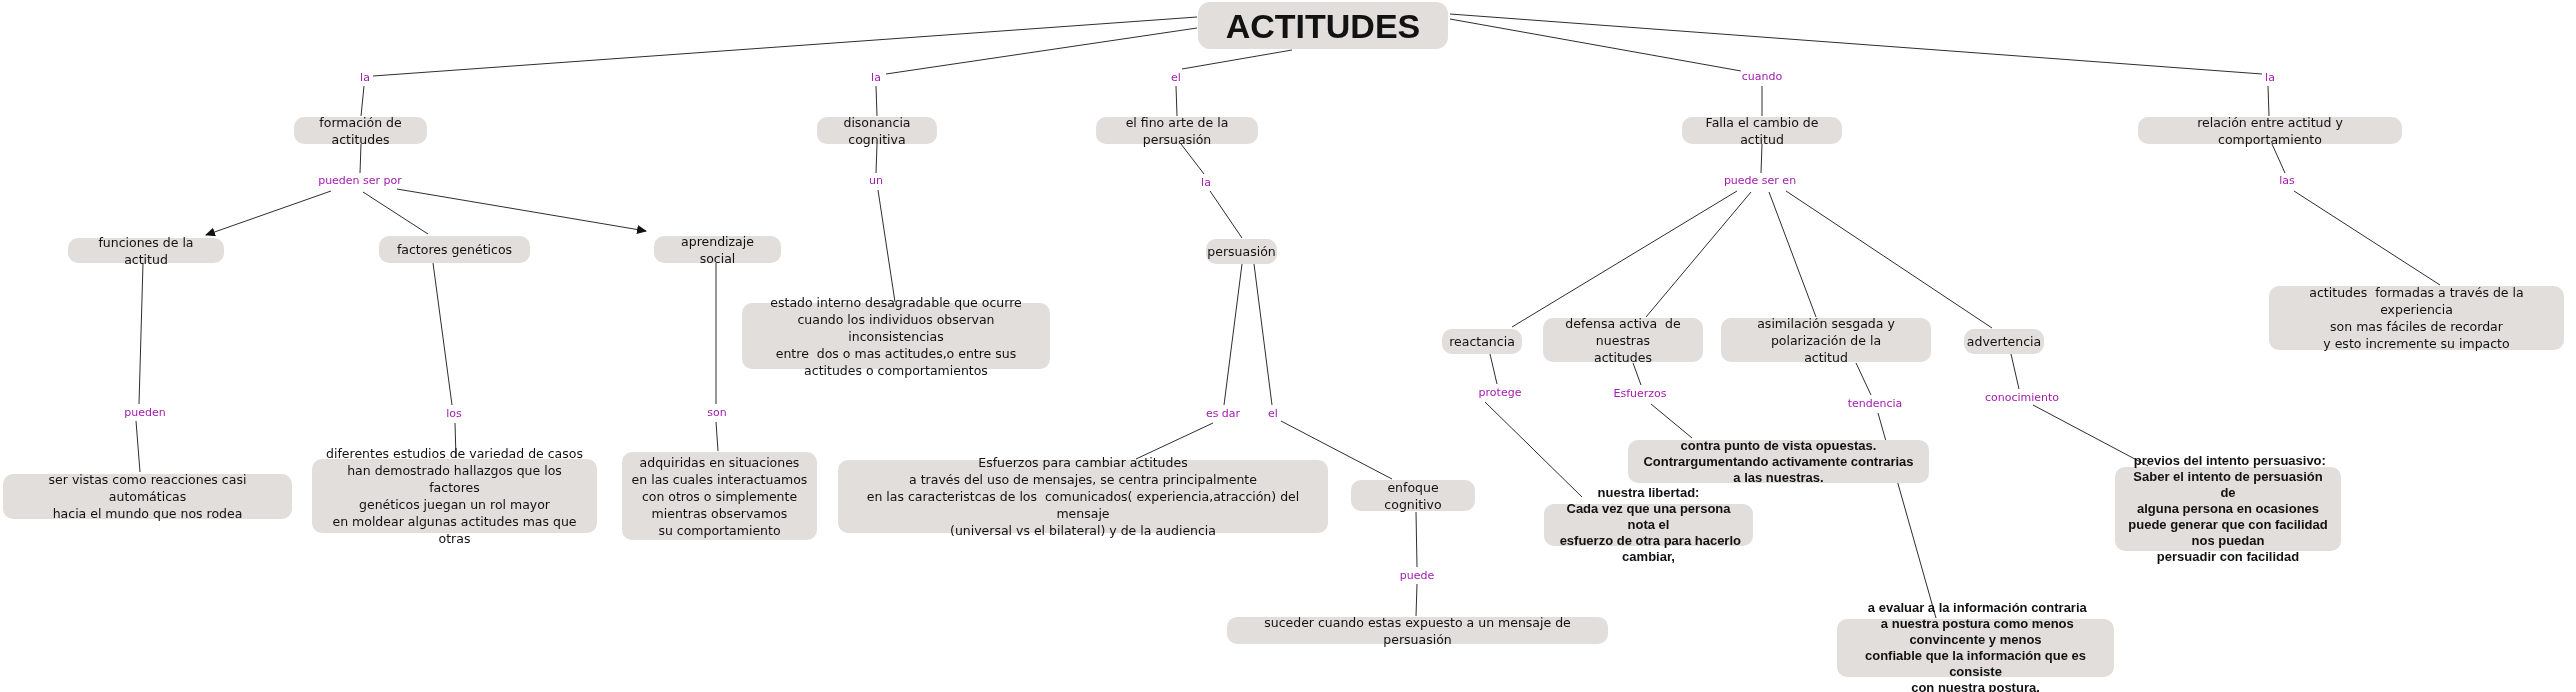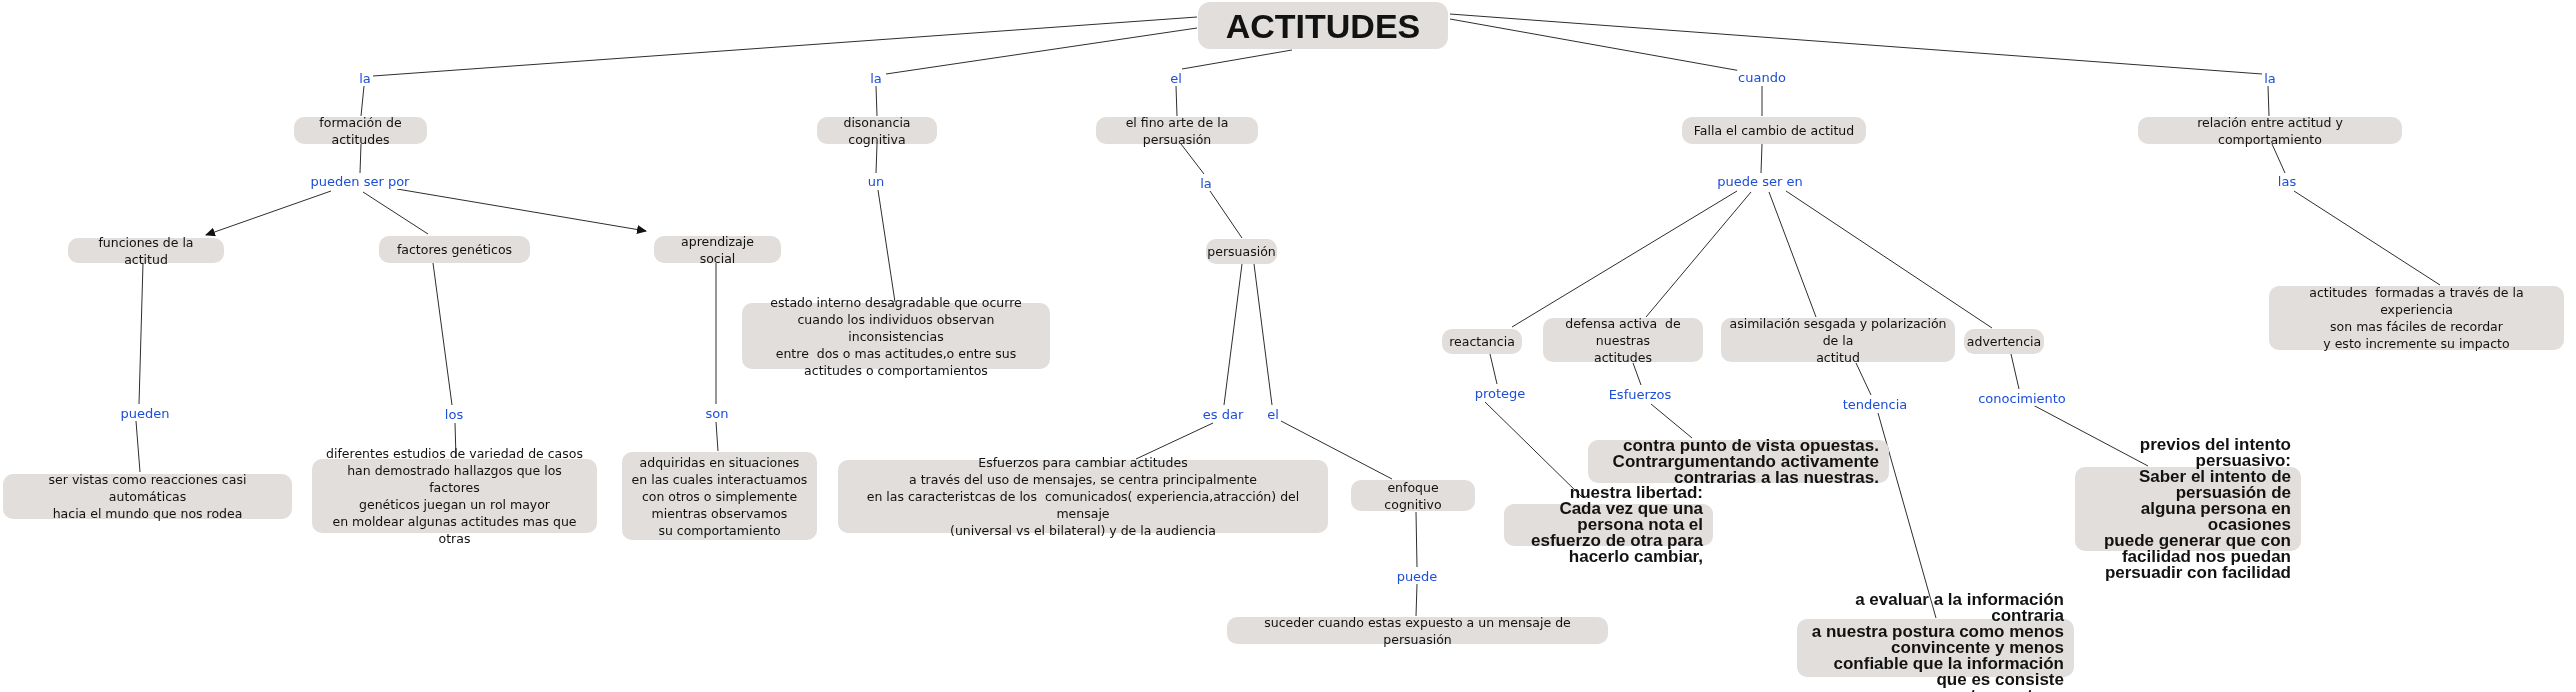--- a/index.html
+++ b/index.html
@@ -30,30 +30,31 @@
   .node.title {
     font-family:"Liberation Sans", sans-serif;
     font-weight:bold;
     font-size:34px;
     line-height:40px;
     border-radius:12px;
   }
   .node.note {
     font-family:"Liberation Sans", sans-serif;
     font-weight:bold;
-    font-size:17px;
+    font-size:13px;
     line-height:16px;
-    text-align:right;
+    text-align:center;
     justify-content:flex-start;
     padding:5px 10px;
+    margin-left:40px;
   }
   .lbl {
     position:absolute;
-    font-size:13px;
-    color:#1d4ed8;
+    font-size:11px;
+    color:#a21caf;
     white-space:nowrap;
     transform:translateX(-50%);
     background:#ffffff;
     padding:0 1px;
   }
 </style>
 </head>
 <body>
 
 <div class="canvas">
@@ -111,31 +112,31 @@
       <line x1="2272" y1="144" x2="2285" y2="173"></line>
       <line x1="2294" y1="191" x2="2440" y2="285"></line>
     </g>
   </svg>
 
   <div class="node title" style="left:1198px;top:2px;width:250px;height:47px">ACTITUDES</div>
 
   <div class="node" style="left:294px;top:117px;width:133px;height:27px">formación de actitudes</div>
   <div class="node" style="left:817px;top:117px;width:120px;height:27px">disonancia cognitiva</div>
   <div class="node" style="left:1096px;top:117px;width:162px;height:27px">el fino arte de la persuasión</div>
-  <div class="node" style="left:1682px;top:117px;width:184px;height:27px">Falla el cambio de actitud</div>
+  <div class="node" style="left:1682px;top:117px;width:160px;height:27px">Falla el cambio de actitud</div>
   <div class="node" style="left:2138px;top:117px;width:264px;height:27px">relación entre actitud y comportamiento</div>
 
   <div class="node" style="left:68px;top:238px;width:156px;height:25px">funciones de la actitud</div>
   <div class="node" style="left:379px;top:236px;width:151px;height:27px">factores genéticos</div>
   <div class="node" style="left:654px;top:236px;width:127px;height:27px">aprendizaje social</div>
   <div class="node" style="left:1206px;top:239px;width:71px;height:25px">persuasión</div>
   <div class="node" style="left:1442px;top:329px;width:80px;height:25px">reactancia</div>
   <div class="node" style="left:1543px;top:318px;width:160px;height:44px">defensa activa  de nuestras
 actitudes</div>
-  <div class="node" style="left:1721px;top:318px;width:234px;height:44px">asimilación sesgada y polarización de la
+  <div class="node" style="left:1721px;top:318px;width:210px;height:44px">asimilación sesgada y polarización de la
 actitud</div>
   <div class="node" style="left:1964px;top:329px;width:80px;height:25px">advertencia</div>
 
   <div class="node" style="left:742px;top:303px;width:308px;height:66px">estado interno desagradable que ocurre
 cuando los individuos observan inconsistencias
 entre  dos o mas actitudes,o entre sus
 actitudes o comportamientos</div>
   <div class="node" style="left:3px;top:474px;width:289px;height:45px">ser vistas como reacciones casi  automáticas
 hacia el mundo que nos rodea</div>
   <div class="node" style="left:312px;top:459px;width:285px;height:74px">diferentes estudios de variedad de casos

